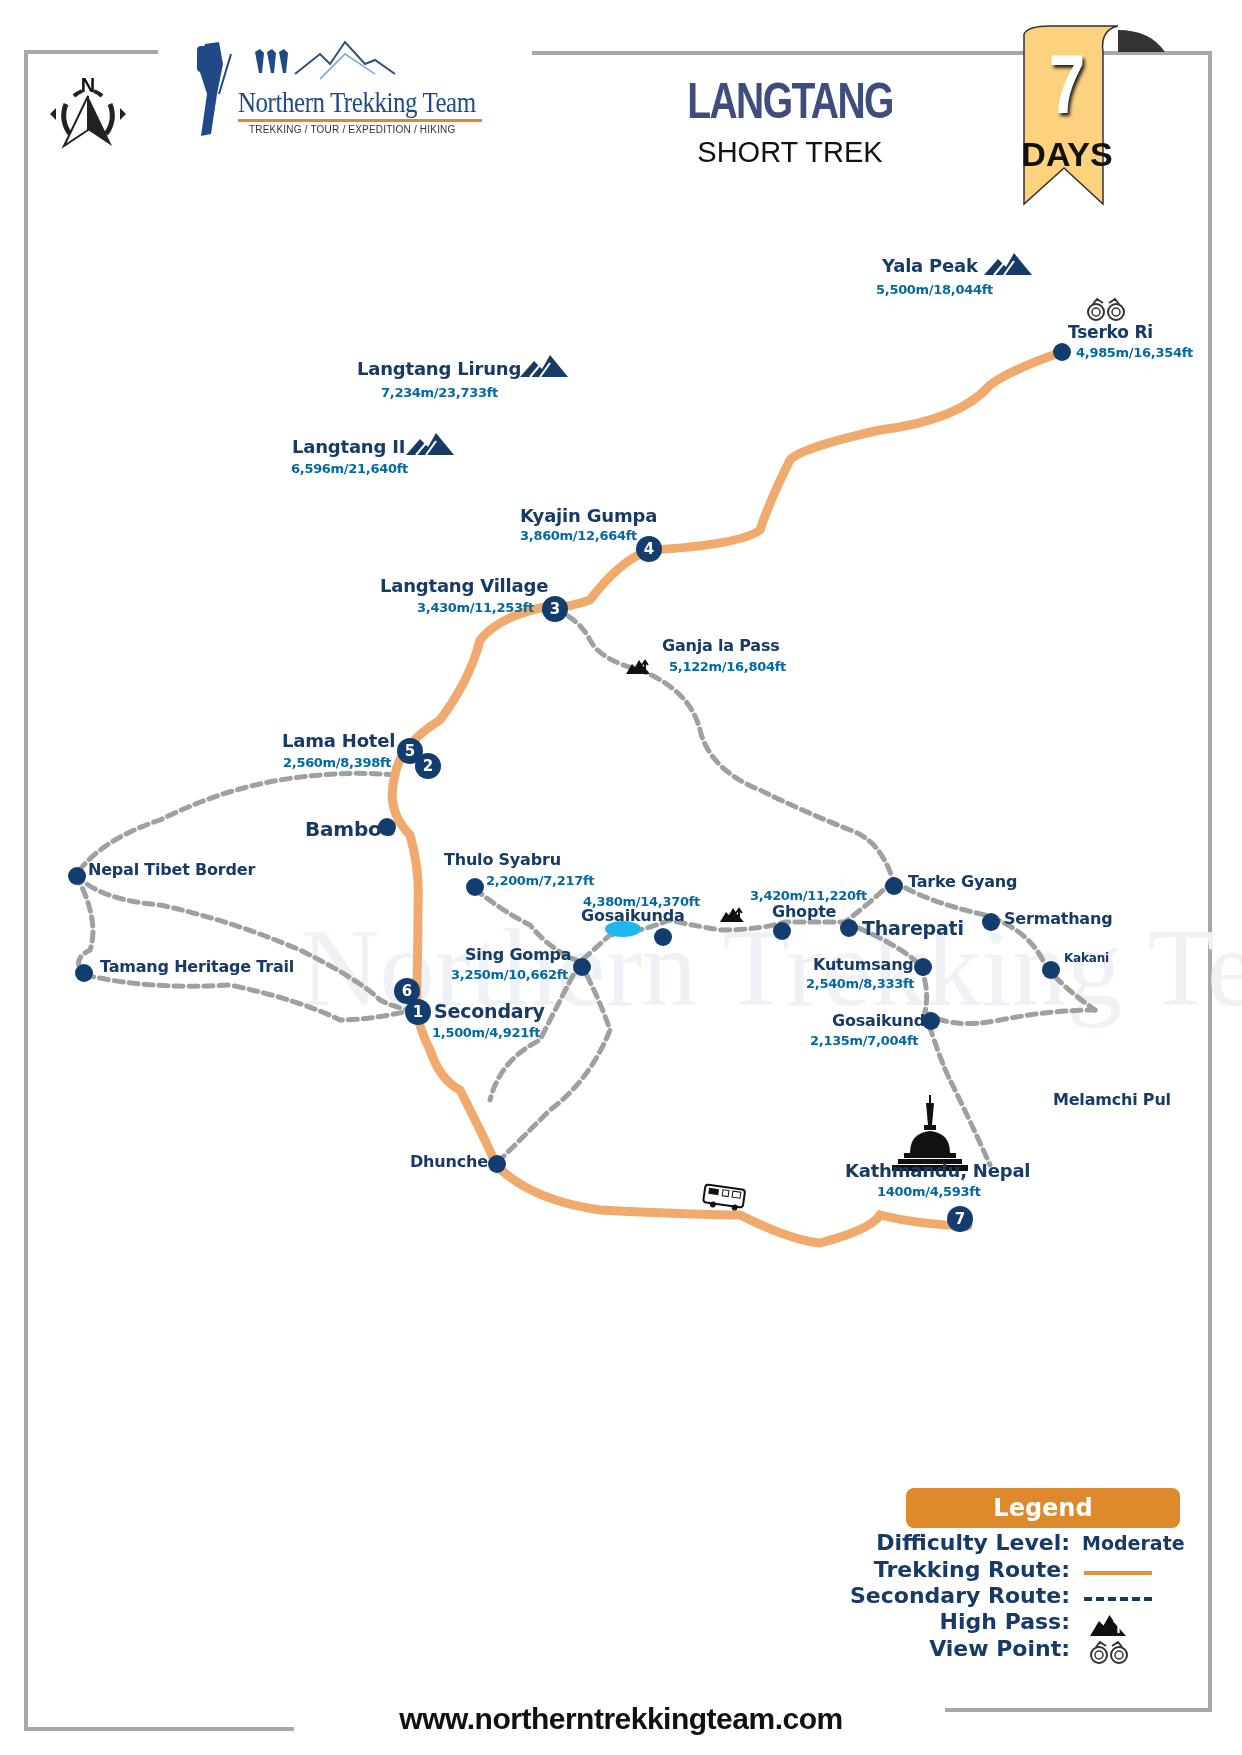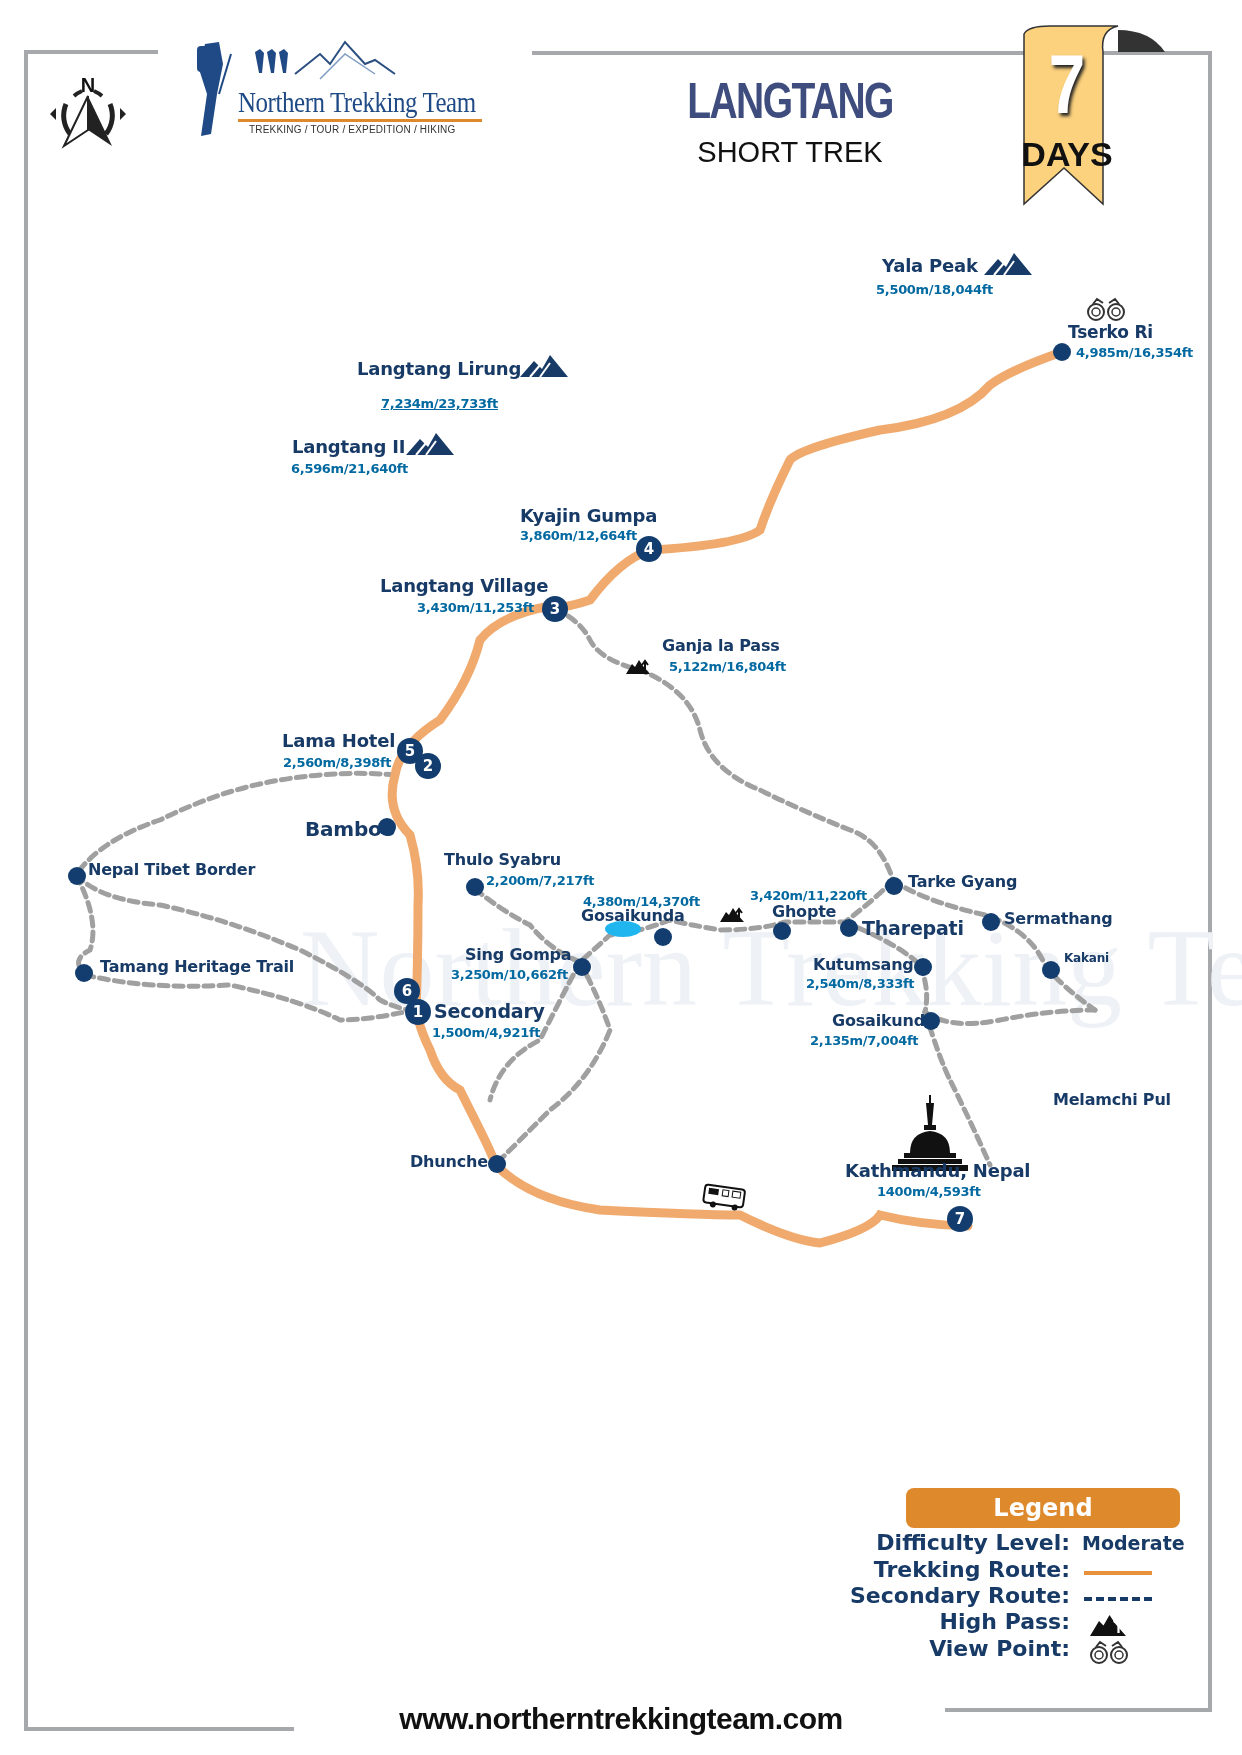--- a/index.html
+++ b/index.html
@@ -109,21 +109,21 @@
 <div class="alt" style="left:876px;top:282px;">5,500m/18,044ft</div>
 
 <div class="lbl" style="left:357px;top:358px;">Langtang Lirung</div>
 <div class="abs" style="left:520px;top:355px;">
   <svg width="48" height="22" viewBox="0 0 48 22">
       <polygon points="0,22 14,6 22,14 30,0 48,22" fill="#173a66"></polygon>
       <polyline points="10,22 20,10" stroke="#fff" stroke-width="2"></polyline>
       <polyline points="20,22 30,8" stroke="#fff" stroke-width="2"></polyline>
     </svg>
 </div>
-<div class="alt" style="left:381px;top:396px;text-decoration:underline;">7,234m/23,733ft</div>
+<div class="alt" style="left:381px;top:385px;">7,234m/23,733ft</div>
 
 <div class="lbl" style="left:292px;top:436px;">Langtang II</div>
 <div class="abs" style="left:406px;top:433px;">
   <svg width="48" height="22" viewBox="0 0 48 22">
       <polygon points="0,22 14,6 22,14 30,0 48,22" fill="#173a66"></polygon>
       <polyline points="10,22 20,10" stroke="#fff" stroke-width="2"></polyline>
       <polyline points="20,22 30,8" stroke="#fff" stroke-width="2"></polyline>
     </svg>
 </div>
 <div class="alt" style="left:291px;top:461px;">6,596m/21,640ft</div>

